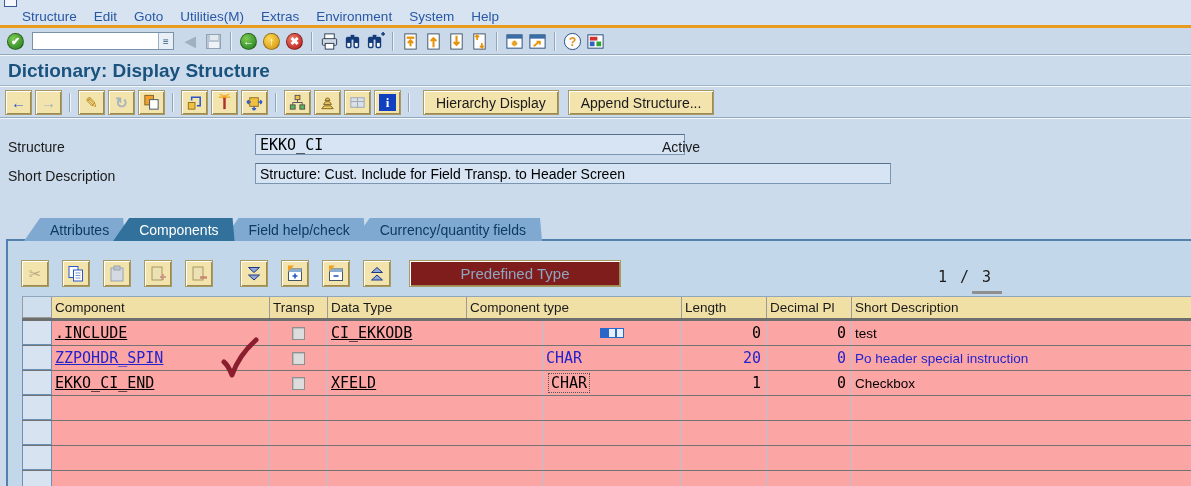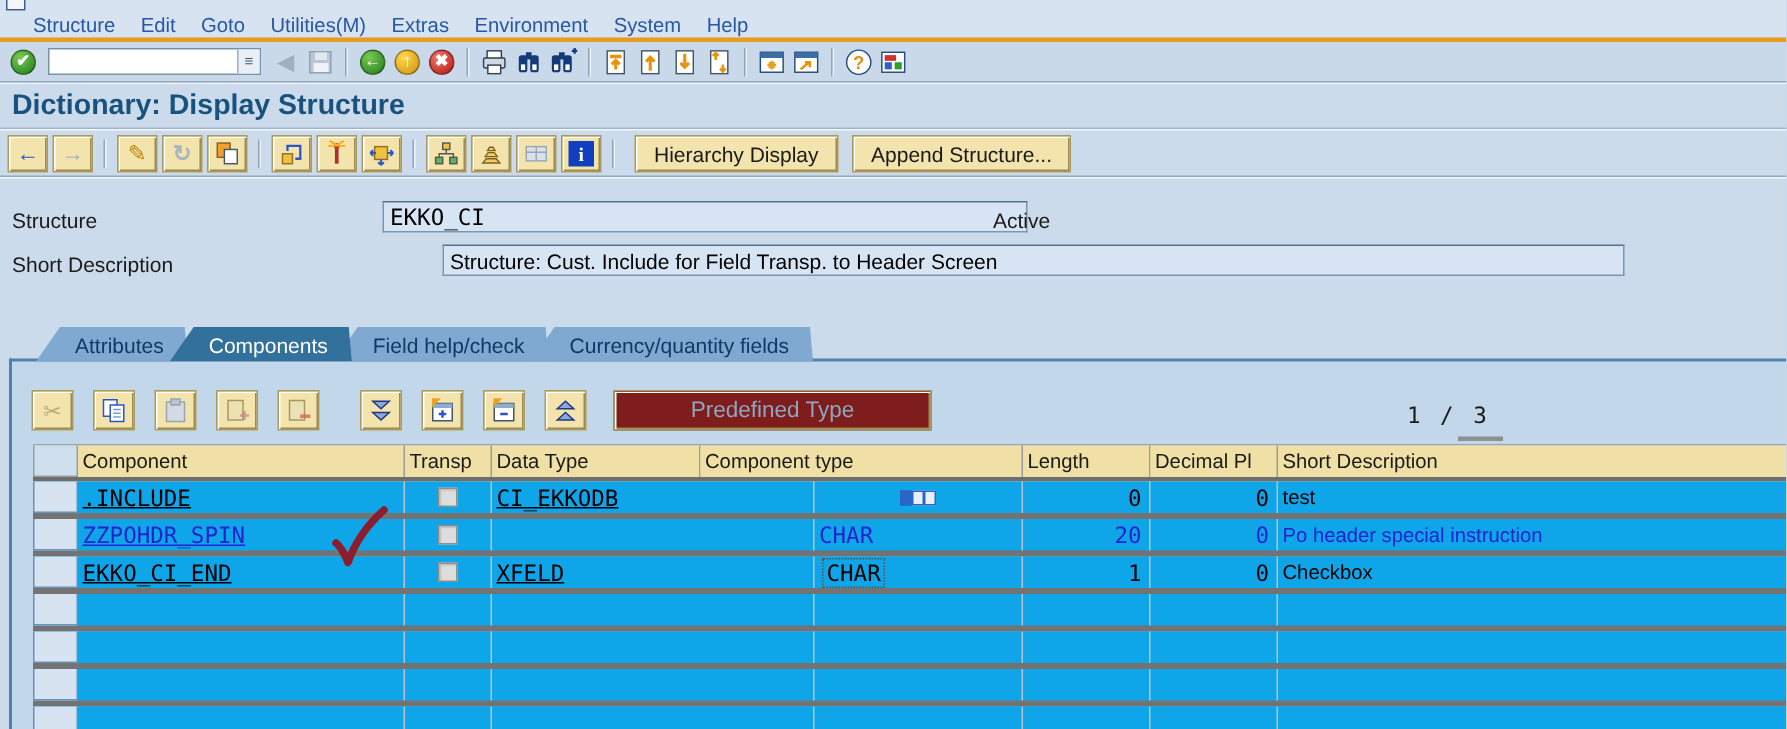--- a/index.html
+++ b/index.html
@@ -57,21 +57,21 @@
   .tab-panel { position:absolute; top:239px; left:6px; width:1185px; height:247px; background:#c3d7ea; border-top:2px solid #5381ad; border-left:2px solid #5381ad; overflow:hidden; }
   .comp-toolbar { position:absolute; top:19px; left:13px; display:flex; align-items:center; }
   .cbtn { width:28px; height:27px; margin-right:13px; background:#f3e3ad; border:1px solid #a99a62; box-shadow:inset 1px 1px 0 #fff, inset -1px -1px 0 #9c8b52; display:flex; align-items:center; justify-content:center; flex:0 0 auto; }
   .cbtn.grp { margin-left:14px; }
   .predef-btn { width:212px; height:27px; margin-left:5px; background:#7f1d1d; border:1px solid #a99a62; box-shadow:inset 1px 1px 0 #fff, inset -1px -1px 0 #9c8b52; color:#8ea6bf; font-size:15px; display:flex; align-items:center; justify-content:center; }
   .pos-ind { position:absolute; top:27px; left:930px; font-size:15px; color:#1a1a1a; font-family:"DejaVu Sans Mono", monospace; letter-spacing:2px; }
   .pos-bar { position:absolute; top:50px; left:964px; width:30px; height:3px; background:#8f8f8f; }
 
   
   .dd-table { position:absolute; top:55px; left:14px; right:0; bottom:0; font-size:13.5px; }
-  .trow { display:flex; height:25px; background:#0ea5e9; border-bottom:4px solid #737373; }
+  .trow { display:flex; height:25px; background:#fca5a5; border-bottom:1px solid #737373; }
   .thead { height:25px; border-top:1px solid #8fa6bd; border-bottom:3px solid #6e6e6e; background:#f1e0a5; }
   .th { background:#f1e0a5; border-right:1px solid #9b9b9b; padding:3px 0 0 3px; color:#1a1a1a; overflow:hidden; white-space:nowrap; }
   .th.selh { background:#cfdfee; }
   .td { border-right:1px solid #b6c3d2; display:flex; align-items:center; overflow:hidden; white-space:nowrap; }
   .sel-cell { width:30px; flex:0 0 30px; background:#d7e3f0; border:1px solid #6b90b4; border-top:none; }
   .w-comp { width:218px; flex:0 0 218px; } .w-rtype { width:58px; flex:0 0 58px; }
   .w-ctype { width:215px; flex:0 0 215px; } .w-dtype { width:139px; flex:0 0 139px; }
   .w-len { width:85px; flex:0 0 85px; } .w-dec { width:85px; flex:0 0 85px; }
   .w-desc { flex:1; }
   .cellv { font-family:"DejaVu Sans Mono", monospace; font-size:15px; padding-left:3px; }
@@ -290,21 +290,21 @@
     <span class="sep"></span>
     <span class="txtbtn">Hierarchy Display</span>
     <span class="txtbtn">Append Structure...</span>
   </div>
 
   <span class="form-label" style="top:139px;">Structure</span>
   <div class="field mono" style="top:134px; width:430px;">EKKO_CI</div>
   <span class="active-label">Active</span>
 
   <span class="form-label" style="top:168px;">Short Description</span>
-  <div class="field" style="top:163px; width:788px; font-size:14px;margin-left:40px;">Structure: Cust. Include for Field Transp. to Header Screen</div>
+  <div class="field" style="top:163px; width:636px; font-size:14px;">Structure: Cust. Include for Field Transp. to Header Screen</div>
 
   <div class="tab-row">
     <span class="tab t0">Attributes</span>
     <span class="tab active">Components</span>
     <span class="tab t2">Field help/check</span>
     <span class="tab t3">Currency/quantity fields</span>
   </div>
 
   <div class="tab-panel">
 

